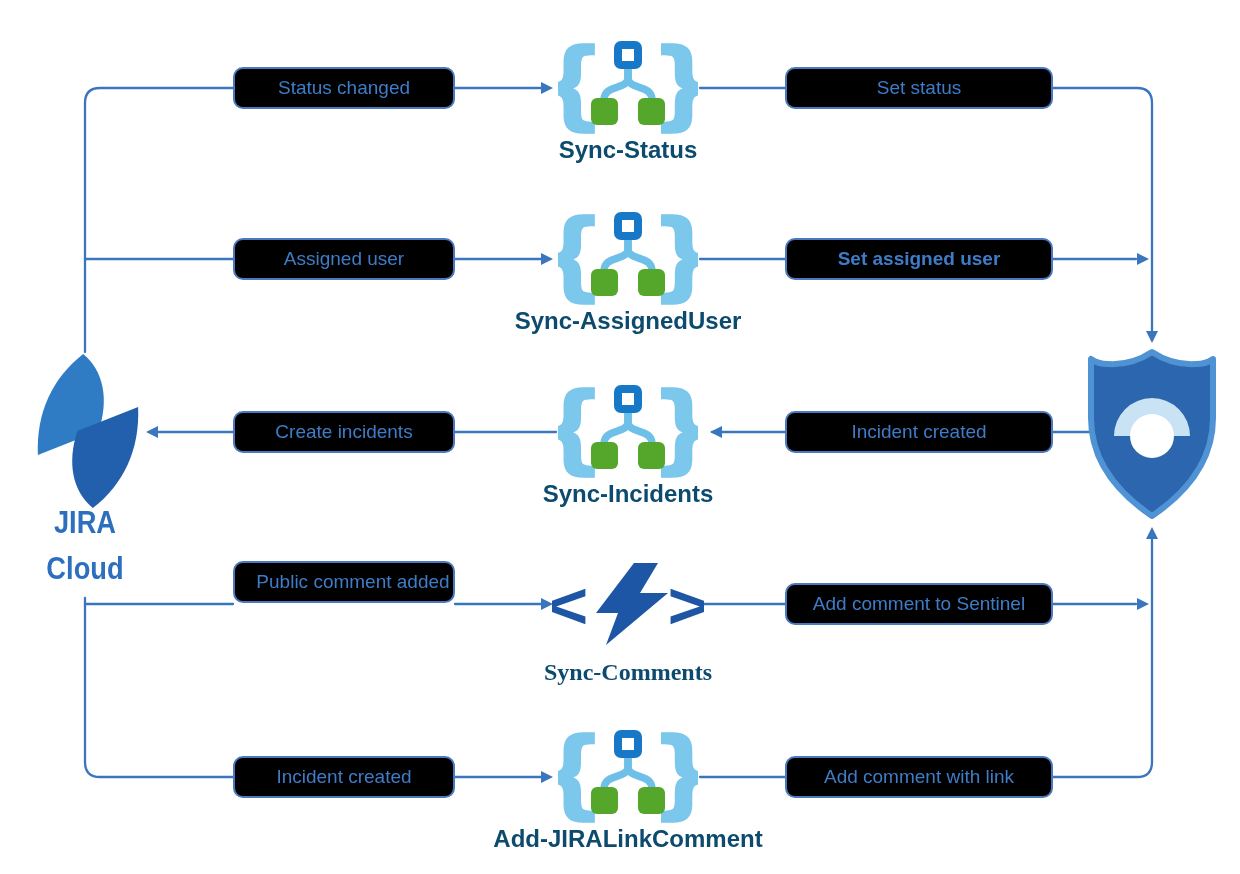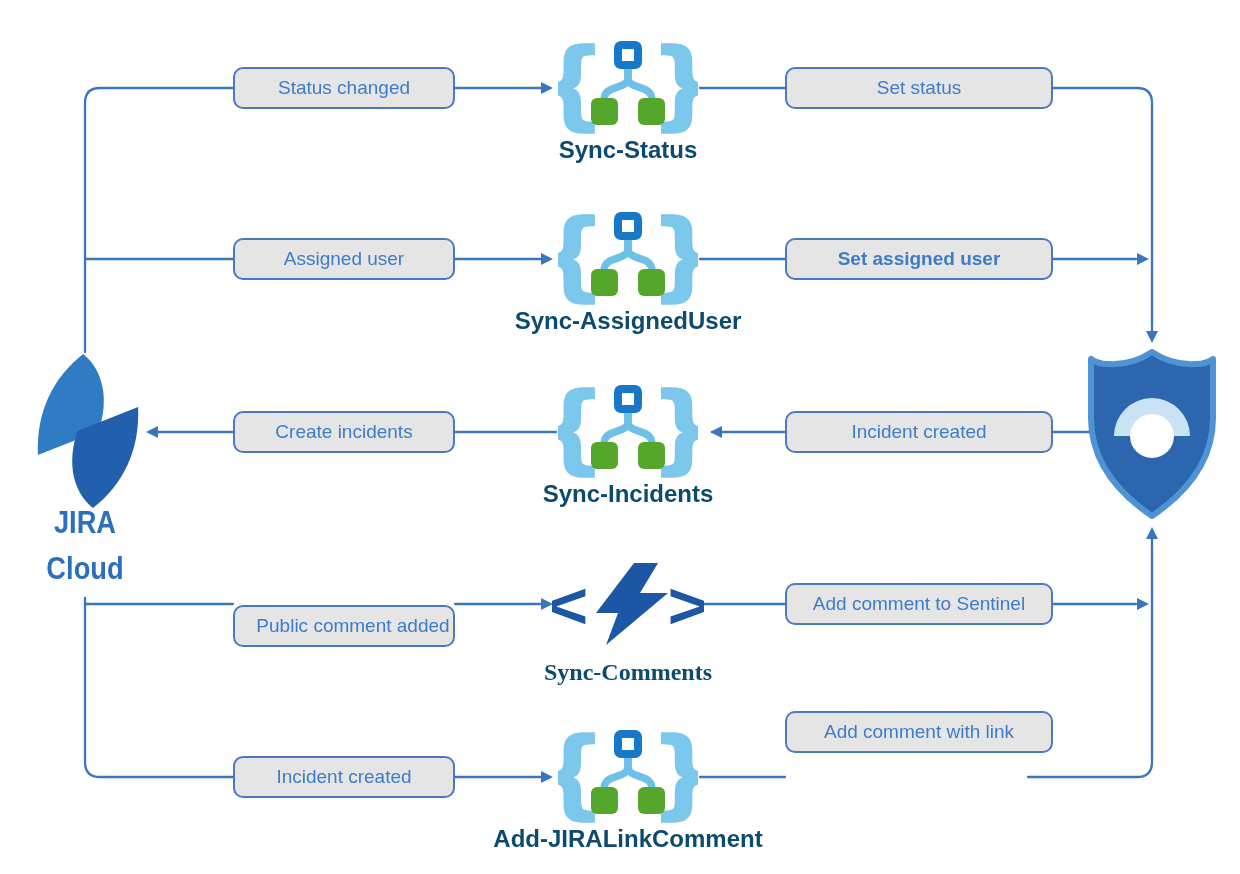--- a/index.html
+++ b/index.html
@@ -1,20 +1,20 @@
 <!DOCTYPE html>
 <html><head>
 <meta charset="utf-8">
 <style>
   html,body{margin:0;padding:0;background:#ffffff;font-family:"Liberation Sans",sans-serif;}
   .stage{position:relative;width:1240px;height:874px;background:#ffffff;overflow:hidden;}
   .lines{position:absolute;left:0;top:0;width:1240px;height:874px;}
   .lines path{stroke:#3a76be;stroke-width:2.3;fill:none;stroke-linecap:round;}
   .lines polygon{fill:#3a76be;}
-  .box{position:absolute;height:42px;background:#e5e5e5;border:2px solid #4a79c2;border-radius:10px;
+  .box{position:absolute;height:42px;background:#000000;border:2px solid #4a79c2;border-radius:10px;
        display:flex;align-items:center;justify-content:center;color:#3e7cc8;font-size:19px;
        box-sizing:border-box;white-space:nowrap;z-index:2;}
   .box.left{left:233px;width:222px;}
   .box.right{left:785px;width:268px;}
   .icon{position:absolute;z-index:2;}
   .wf-label{position:absolute;left:478px;width:300px;text-align:center;font-size:24px;
             font-weight:700;color:#0c4a6e;z-index:2;}
   .jira-text{position:absolute;left:18px;top:500px;width:134px;text-align:center;
              color:#2d6fbf;font-weight:700;font-size:31px;line-height:46px;
              transform:scaleX(.88);transform-origin:center;z-index:2;}
@@ -125,21 +125,21 @@
       <path d="M70,27 V38 C70,50 94,44 94,60" stroke="#6ec0e9" stroke-width="7.5" fill="none" stroke-linecap="round"></path>
       <rect x="56" y="1" width="28" height="28" rx="7" fill="#1878c8"></rect>
       <rect x="64" y="9" width="12" height="12" fill="#ffffff"></rect>
       <rect x="33" y="58" width="27" height="27" rx="6" fill="#54a72b"></rect>
       <rect x="80" y="58" width="27" height="27" rx="6" fill="#54a72b"></rect>
     </svg>
   </div>
   <div class="wf-label" style="top:480px;">Sync-Incidents</div>
   <div class="box right" style="top:411px;">Incident created</div>
 
-  <div class="box left" style="top:605px;padding-left:18px;">Public comment added</div>
+  <div class="box left" style="top:561px;padding-left:18px;">Public comment added</div>
   <div class="icon" style="left:552px;top:562px;width:152px;height:84px;">
     <svg width="152" height="84" viewBox="0 0 152 84">
       <text x="14" y="64" font-size="62" font-weight="700" font-family="DejaVu Sans" text-anchor="middle" fill="#1d56a5">&lt;</text>
       <text x="138" y="64" font-size="62" font-weight="700" font-family="DejaVu Sans" text-anchor="middle" fill="#1d56a5">&gt;</text>
       <path d="M82,1 L44,51 L66,51 L54,83 L116,31 L88,31 L106,1 Z" fill="#1d56a5"></path>
     </svg>
   </div>
   <div class="wf-label" style="top:659px;font-family:Liberation Serif, serif;">Sync-Comments</div>
   <div class="box right" style="top:583px;">Add comment to Sentinel</div>
 
@@ -150,15 +150,15 @@
       <text x="126" y="77" font-size="96" font-weight="700" font-family="DejaVu Sans" text-anchor="middle" fill="#7cc7ec" stroke="#7cc7ec" stroke-width="1.5">}</text>
       <path d="M70,27 V38 C70,50 46,44 46,60" stroke="#6ec0e9" stroke-width="7.5" fill="none" stroke-linecap="round"></path>
       <path d="M70,27 V38 C70,50 94,44 94,60" stroke="#6ec0e9" stroke-width="7.5" fill="none" stroke-linecap="round"></path>
       <rect x="56" y="1" width="28" height="28" rx="7" fill="#1878c8"></rect>
       <rect x="64" y="9" width="12" height="12" fill="#ffffff"></rect>
       <rect x="33" y="58" width="27" height="27" rx="6" fill="#54a72b"></rect>
       <rect x="80" y="58" width="27" height="27" rx="6" fill="#54a72b"></rect>
     </svg>
   </div>
   <div class="wf-label" style="top:825px;">Add-JIRALinkComment</div>
-  <div class="box right" style="top:711px;">Add comment with link</div>
+  <div class="box right" style="top:756px;">Add comment with link</div>
 
 </div>
 
 </body></html>

